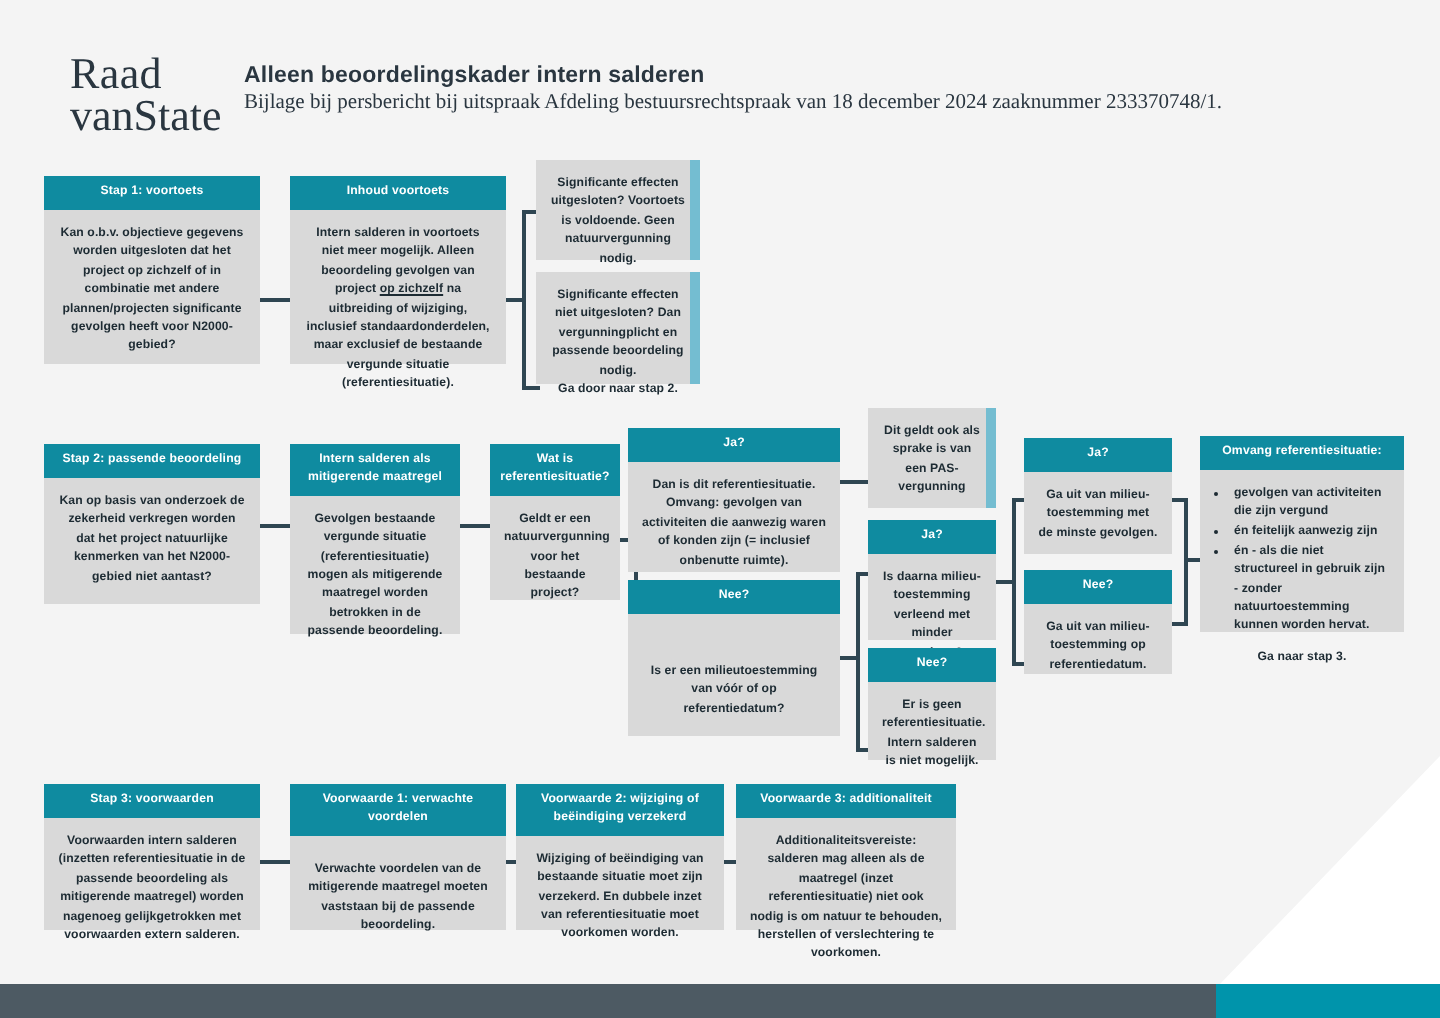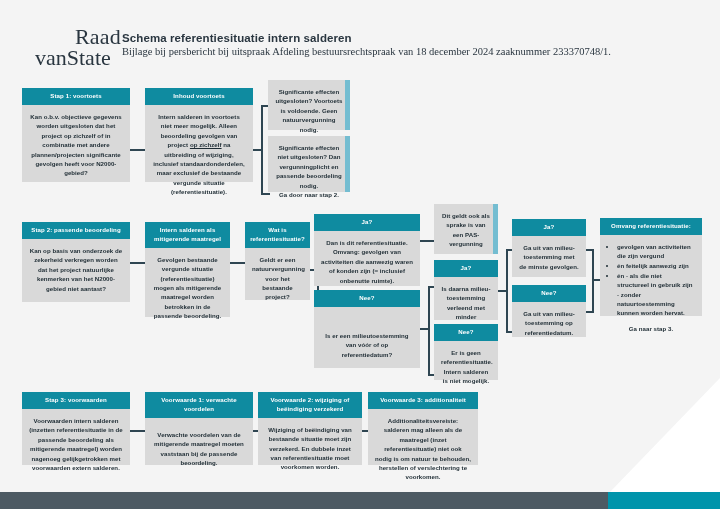--- a/index.html
+++ b/index.html
@@ -27,21 +27,21 @@
   .footer-bar .teal{
     position:absolute;right:0;top:0;width:112px;height:17px;
     background:#0094ab;
   }
   
   .logo{
     position:absolute;left:35px;top:26px;width:90px;
     font-family:"Liberation Serif",serif;
     color:#2a3640;line-height:0.97;
   }
-  .logo .l1{font-size:22px;letter-spacing:.2px;display:block;text-align:right;padding-right:4px;}
+  .logo .l1{font-size:22px;letter-spacing:.2px;display:block;text-align:left;padding-right:4px;}
   .logo .l2{font-size:22px;display:block;}
   .title{
     position:absolute;left:122px;top:32px;width:570px;
   }
   .title .h1{
     font-size:11.5px;font-weight:bold;color:#2a3640;letter-spacing:.1px;
     margin:0 0 2px 0;
   }
   .title .h2{
     font-family:"Liberation Serif",serif;
@@ -95,21 +95,21 @@
 <div id="canvas">
 
   <div class="field"></div>
 
   <div class="logo">
     <span class="l1">Raad</span>
     <span class="l2">vanState</span>
   </div>
 
   <div class="title">
-    <p class="h1">Schema referentiesituatie intern salderen</p>
+    <p class="h1">Alleen beoordelingskader intern salderen</p>
     <p class="h2">Bijlage bij persbericht bij uitspraak Afdeling bestuursrechtspraak van 18 december 2024 zaaknummer 233370748/1.</p>
   </div>
 
   <div class="box" style="left:22px;top:88px;width:108px;height:94px;">
     <div class="hd">Stap 1: voortoets</div>
     <div class="bd">Kan o.b.v. objectieve gegevens worden uitgesloten dat het project op zichzelf of in combinatie met andere plannen/projecten significante gevolgen heeft voor N2000-gebied?</div>
   </div>
 
   <div class="conn h" style="left:130px;top:149px;width:15px;"></div>
 

